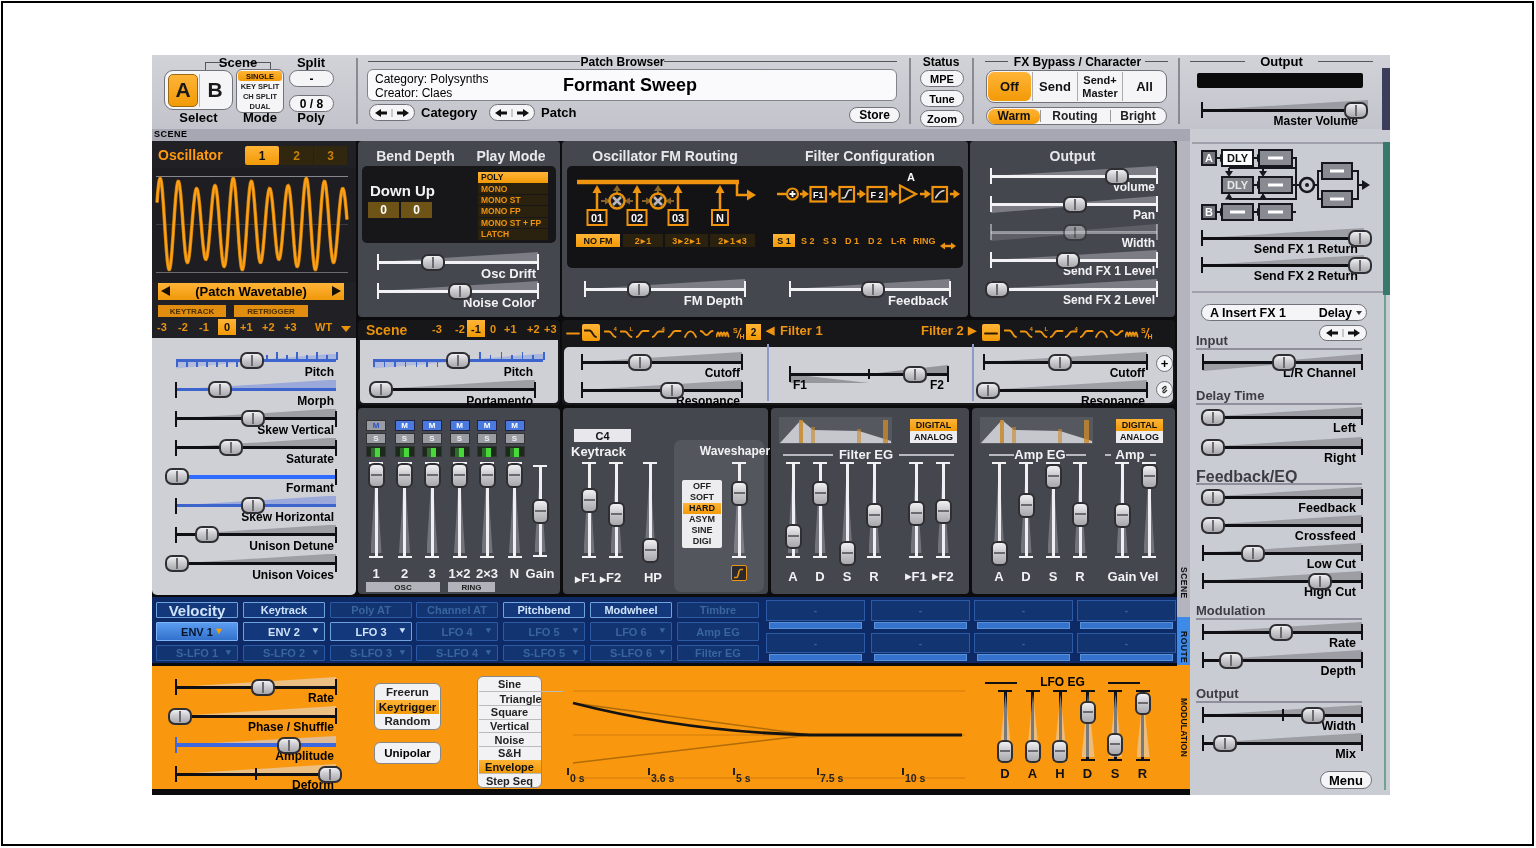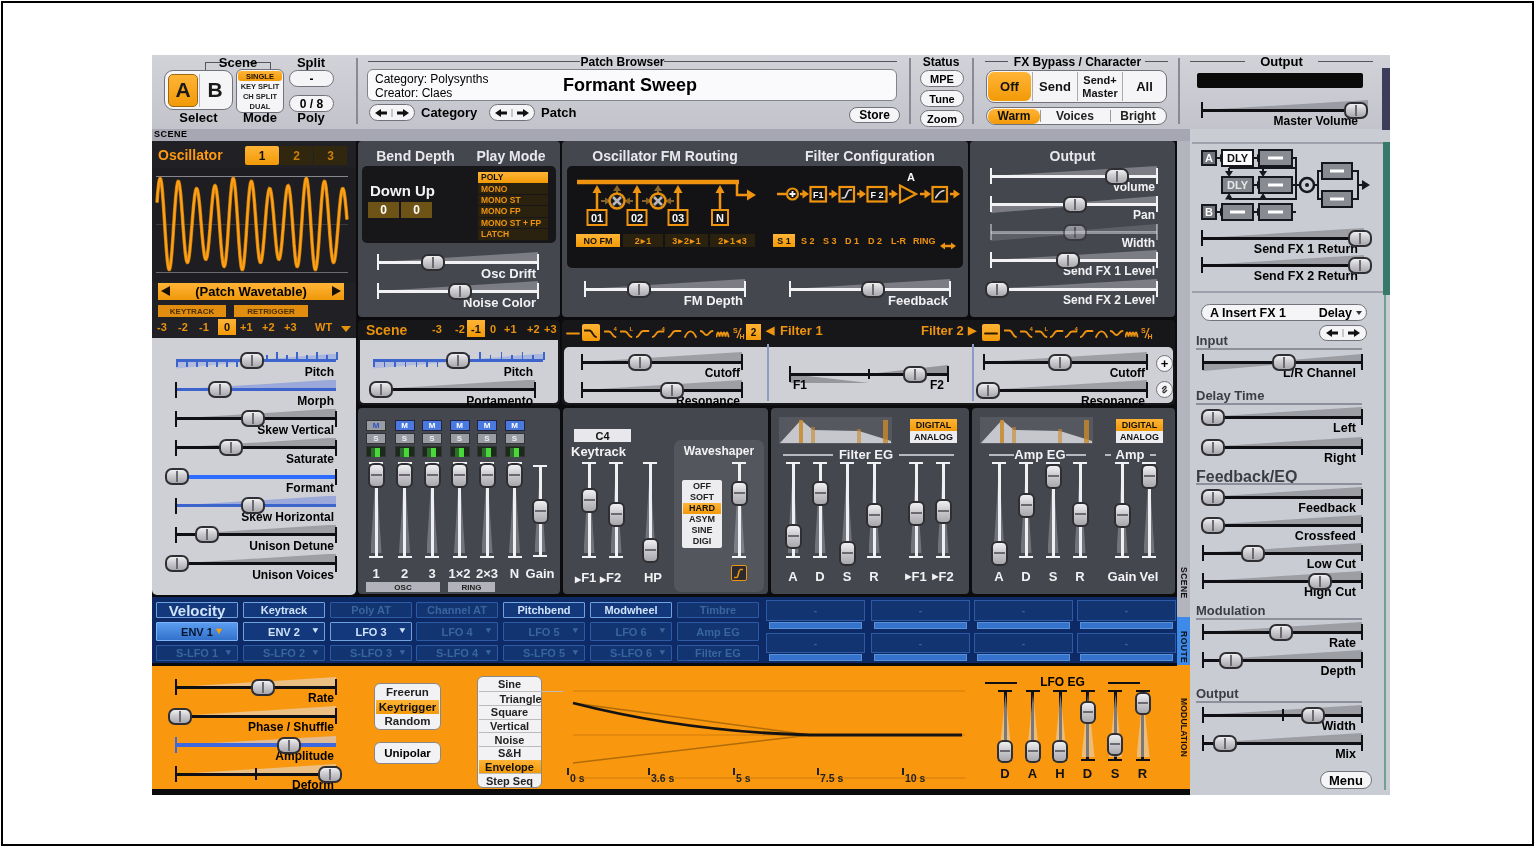--- a/index.html
+++ b/index.html
@@ -59,21 +59,21 @@
 <div style="position:absolute;left:985px;top:60.5px;width:23px;height:1.5px;background:#55555c"></div>
 <div style="position:absolute;left:1145px;top:60.5px;width:23px;height:1.5px;background:#55555c"></div>
 <div style="position:absolute;left:1005px;top:55px;width:145px;font-size:12px;font-weight:700;color:#000;text-align:center;white-space:nowrap;">FX Bypass / Character</div>
 <div style="position:absolute;left:986px;top:70px;width:181px;height:33px;background:#f5f5f7;border:1.5px solid #72727a;border-radius:8px;box-sizing:border-box;display:flex;align-items:center;justify-content:center;font-size:12px;font-weight:700;color:#000;"></div>
 <div style="position:absolute;left:988px;top:72px;width:43px;height:29px;background:linear-gradient(180deg,#ffb437,#f29a07);border-radius:6px;display:flex;align-items:center;justify-content:center;font-size:13px;font-weight:700;color:#111">Off</div>
 <div style="position:absolute;left:1032px;top:72px;width:44px;height:29px;border-left:1px solid #aaa;display:flex;align-items:center;justify-content:center;font-size:13px;font-weight:700;color:#111">Send</div>
 <div style="position:absolute;left:1077px;top:72px;width:44px;height:29px;border-left:1px solid #aaa;display:flex;align-items:center;justify-content:center;font-size:11px;font-weight:700;color:#111;text-align:center;line-height:1.1">Send+<br>Master</div>
 <div style="position:absolute;left:1122px;top:72px;width:43px;height:29px;border-left:1px solid #aaa;display:flex;align-items:center;justify-content:center;font-size:13px;font-weight:700;color:#111">All</div>
 <div style="position:absolute;left:986px;top:107px;width:181px;height:18px;background:#f5f5f7;border:1.5px solid #72727a;border-radius:9px;box-sizing:border-box;display:flex;align-items:center;justify-content:center;font-size:12px;font-weight:700;color:#000;"></div>
 <div style="position:absolute;left:988px;top:108.5px;width:52px;height:15px;background:linear-gradient(180deg,#ffb437,#f29a07);border-radius:7px;display:flex;align-items:center;justify-content:center;font-size:12px;font-weight:700;color:#111">Warm</div>
-<div style="position:absolute;left:1044px;top:108.5px;width:62px;height:15px;display:flex;align-items:center;justify-content:center;font-size:12px;font-weight:700;color:#222">Voices</div>
+<div style="position:absolute;left:1044px;top:108.5px;width:62px;height:15px;display:flex;align-items:center;justify-content:center;font-size:12px;font-weight:700;color:#222">Routing</div>
 <div style="position:absolute;left:1040px;top:110px;width:1px;height:12px;background:#999"></div>
 <div style="position:absolute;left:1110px;top:110px;width:1px;height:12px;background:#999"></div>
 <div style="position:absolute;left:1112px;top:108.5px;width:52px;height:15px;display:flex;align-items:center;justify-content:center;font-size:12px;font-weight:700;color:#222">Bright</div>
 <div style="position:absolute;left:1178px;top:58px;width:1.5px;height:66px;background:#8a8a92"></div>
 <div style="position:absolute;left:1190px;top:60.5px;width:55px;height:1.5px;background:#55555c"></div>
 <div style="position:absolute;left:1318px;top:60.5px;width:55px;height:1.5px;background:#55555c"></div>
 <div style="position:absolute;left:1245px;top:54px;width:73px;font-size:13px;font-weight:700;color:#000;text-align:center;white-space:nowrap;">Output</div>
 <div style="position:absolute;left:1197px;top:73px;width:166px;height:15px;background:#0a0a0a;border-radius:2px"></div>
 <div style="position:absolute;left:1202px;top:100px;width:166px;height:10px;background:rgba(128,129,136,0.62);clip-path:polygon(0 100%,100% 0,100% 100%);"></div>
 <div style="position:absolute;left:1202px;top:108.5px;width:166px;height:3px;background:#101014;"></div>
@@ -662,21 +662,21 @@
 <div style="position:absolute;left:648.5px;top:463px;width:3px;height:94px;background:#f2f2f4"></div>
 <div style="position:absolute;left:643px;top:462px;width:14px;height:2px;background:#f2f2f4"></div>
 <div style="position:absolute;left:643px;top:556px;width:14px;height:2px;background:#f2f2f4"></div>
 <div style="position:absolute;left:644.5px;top:467px;width:11px;height:86px;background:rgba(235,235,240,0.28);clip-path:polygon(50% 0,100% 100%,0 100%)"></div>
 <div style="position:absolute;left:641.5px;top:537.5px;width:17px;height:25px;border:2px solid #2e2e33;border-radius:6px;background:linear-gradient(180deg,#f0f0f2 0%,#cfcfd3 40%,#a8a8ad 100%);box-sizing:border-box;z-index:6">
     <div style="position:absolute;top:50%;left:1px;right:1px;height:2px;margin-top:-1px;background:#6a6a70"></div>
   </div>
 <div style="position:absolute;left:575px;top:570px;width:64px;height:14px;font-size:13px;font-weight:700;color:#f2f2f4"><span style="font-size:8px">▶</span>F1 <span style="font-size:8px">▶</span>F2</div>
 <div style="position:absolute;left:638px;top:570px;width:30px;height:14px;font-size:13px;font-weight:700;color:#f2f2f4;text-align:center">HP</div>
 <div style="position:absolute;left:674px;top:440px;width:90px;height:152px;background:#54565e;border-radius:7px"></div>
-<div style="position:absolute;left:674px;top:444px;width:90px;font-size:12px;font-weight:700;color:#f2f2f4;text-align:center;white-space:nowrap;">Waveshaper</div>
+<div style="position:absolute;left:690px;top:444px;width:90px;font-size:12px;font-weight:700;color:#f2f2f4;text-align:center;white-space:nowrap;">Waveshaper</div>
 <div style="position:absolute;left:682px;top:480px;width:40px;height:68px;background:#ededf0;border-radius:2px"></div>
 <div style="position:absolute;left:683px;top:481px;width:38px;height:10.5px;display:flex;align-items:center;justify-content:center;font-size:9px;font-weight:700;color:#222">OFF</div>
 <div style="position:absolute;left:683px;top:492px;width:38px;height:10.5px;display:flex;align-items:center;justify-content:center;font-size:9px;font-weight:700;color:#222">SOFT</div>
 <div style="position:absolute;left:683px;top:503px;width:38px;height:10.5px;background:linear-gradient(180deg,#ffb437,#f29a07);display:flex;align-items:center;justify-content:center;font-size:9px;font-weight:700;color:#111">HARD</div>
 <div style="position:absolute;left:683px;top:514px;width:38px;height:10.5px;display:flex;align-items:center;justify-content:center;font-size:9px;font-weight:700;color:#222">ASYM</div>
 <div style="position:absolute;left:683px;top:525px;width:38px;height:10.5px;display:flex;align-items:center;justify-content:center;font-size:9px;font-weight:700;color:#222">SINE</div>
 <div style="position:absolute;left:683px;top:536px;width:38px;height:10.5px;display:flex;align-items:center;justify-content:center;font-size:9px;font-weight:700;color:#222">DIGI</div>
 <div style="position:absolute;left:737.5px;top:463px;width:3px;height:94px;background:#f2f2f4"></div>
 <div style="position:absolute;left:732px;top:462px;width:14px;height:2px;background:#f2f2f4"></div>
 <div style="position:absolute;left:732px;top:556px;width:14px;height:2px;background:#f2f2f4"></div>

